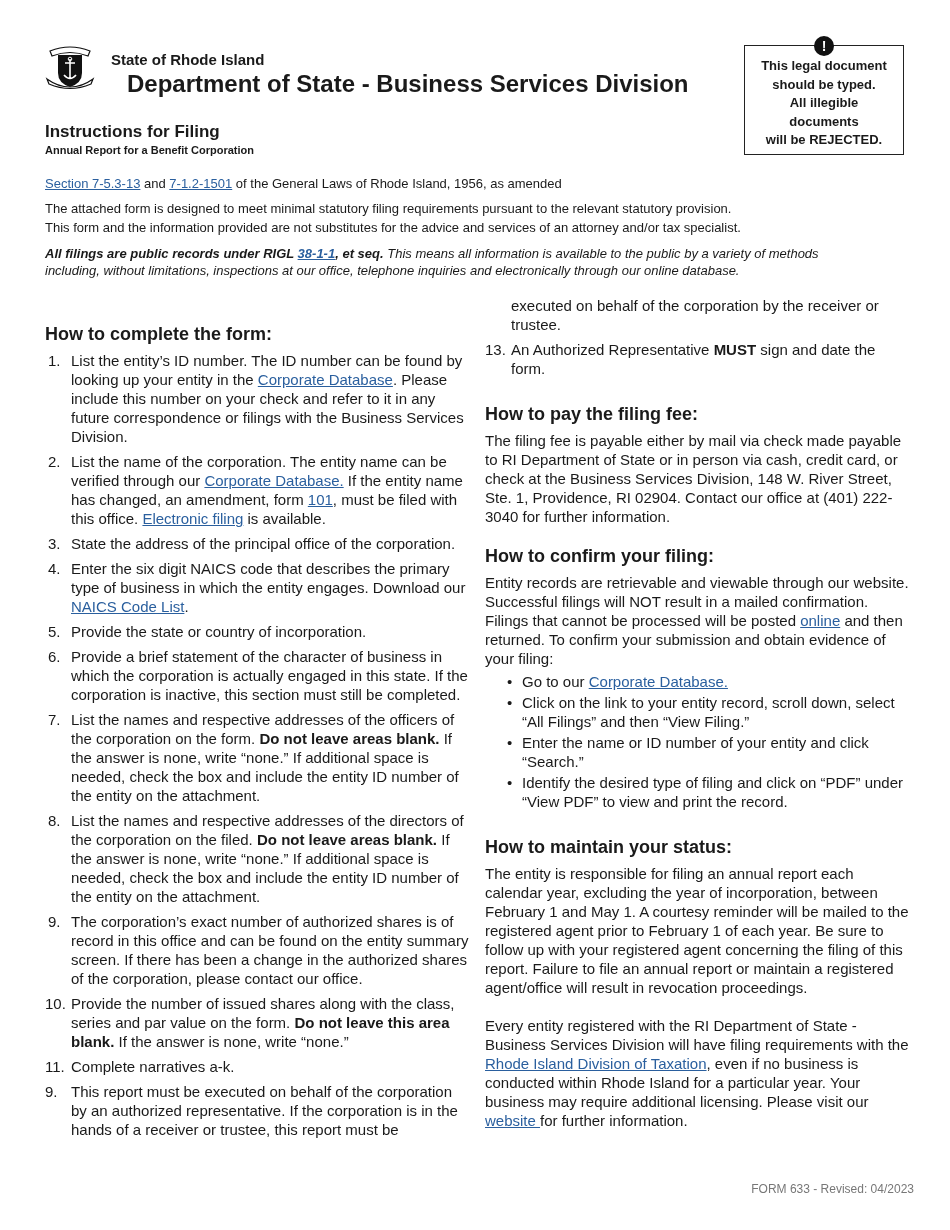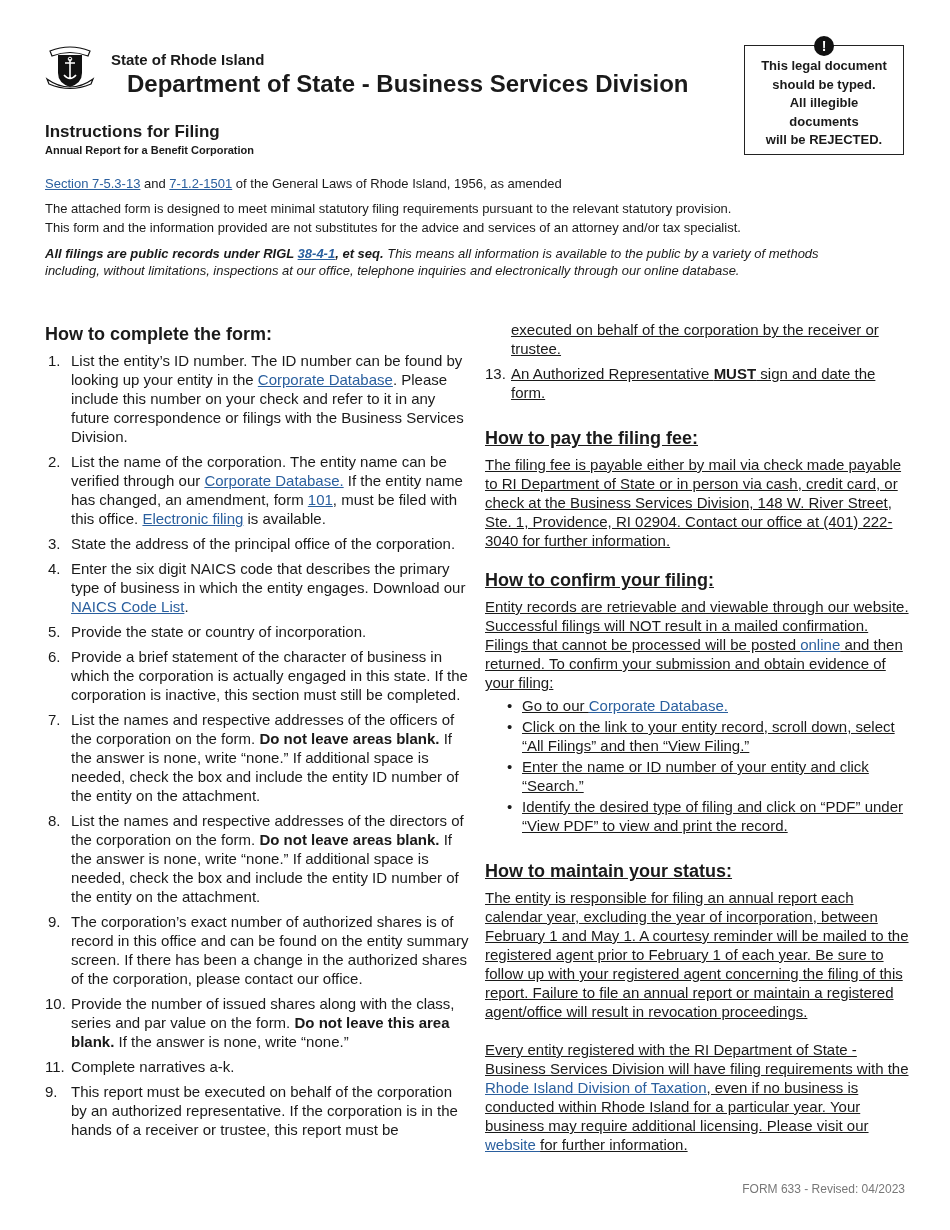--- a/index.html
+++ b/index.html
@@ -20,33 +20,33 @@
     position: absolute; left: 69px; top: -10px; width: 20px; height: 20px; border-radius: 50%;
     background: #111; color: #fff; font-size: 14px; line-height: 20px; font-weight: bold; text-align: center;
   }
   .title1 { position: absolute; left: 45px; top: 122px; font-size: 17px; font-weight: bold; text-align: right; }
   .title2 { position: absolute; left: 45px; top: 144px; font-size: 11px; font-weight: bold; }
   .statute { position: absolute; left: 45px; top: 176px; font-size: 13px; }
   .disclaimer { position: absolute; left: 45px; top: 199px; font-size: 13px; line-height: 19px; width: 800px; }
   .public { position: absolute; left: 45px; top: 245px; font-size: 13px; line-height: 17px; width: 780px; font-style: italic; }
   .public b { font-weight: bold; }
   .col-left { position: absolute; left: 45px; top: 324px; width: 425px; }
-  .col-right { position: absolute; left: 485px; top: 320px; width: 425px; text-decoration: underline; }
+  .col-right { position: absolute; left: 485px; top: 296px; width: 425px; }
   h2 { font-size: 18px; margin: 0 0 6px 0; font-weight: bold; }
   ol.steps { list-style: none; margin: 0; padding: 0; font-size: 15px; line-height: 19px; }
   ol.steps li { position: relative; padding-left: 26px; margin-bottom: 6px; }
   ol.steps li .num { position: absolute; left: 3px; top: 0; }
   ol.steps li .num.two { left: 0; }
   .cont { font-size: 15px; line-height: 19px; padding-left: 26px; margin-bottom: 6px; }
   .section { margin-top: 26px; }
   p.body { font-size: 15px; line-height: 19px; margin: 0; }
   ul.bul { margin: 4px 0 0 0; padding: 0 0 0 37px; list-style: none; font-size: 15px; line-height: 19px; }
   ul.bul li { position: relative; margin-bottom: 2px; }
   ul.bul li::before { content: "•"; position: absolute; left: -15px; }
-  .footer { position: absolute; right: 45px; top: 1182px; font-size: 12px; color: #777; margin-left: 7px; }
+  .footer { position: absolute; right: 36px; top: 1182px; font-size: 12px; color: #777; margin-left: 7px; }
 </style>
 </head>
 <body>
 
 <svg class="seal" viewBox="0 0 52 50">
   <path d="M6 8 Q26 0 46 8 L44 13 Q26 6 8 13 Z" fill="#fff" stroke="#111" stroke-width="1.2"></path>
   <path d="M14 12 L38 12 L38 30 Q38 40 26 44 Q14 40 14 30 Z" fill="#111"></path>
   <path d="M26 16 L26 36 M21 20 L31 20 M20 32 Q26 39 32 32" stroke="#fff" stroke-width="1.6" fill="none"></path>
   <circle cx="26" cy="16" r="1.8" fill="none" stroke="#fff" stroke-width="1"></circle>
   <path d="M3 36 Q14 44 26 44 Q38 44 49 36 L47 41 Q26 50 5 41 Z" fill="#fff" stroke="#111" stroke-width="1.2"></path>
@@ -68,33 +68,33 @@
 
 <div class="statute">
   <a>Section 7-5.3-13</a><span> and </span><a>7-1.2-1501</a><span> of the General Laws of Rhode Island, 1956, as amended</span>
 </div>
 
 <div class="disclaimer">
   <div>The attached form is designed to meet minimal statutory filing requirements pursuant to the relevant statutory provision.</div>
   <div>This form and the information provided are not substitutes for the advice and services of an attorney and/or tax specialist.</div>
 </div>
 
-<div class="public"><b>All filings are public records under RIGL </b><b><a>38-4-1</a></b><b>, et seq.</b><span> This means all information is available to the public by a variety of methods including, without limitations, inspections at our office, telephone inquiries and electronically through our online database.</span></div>
+<div class="public"><b>All filings are public records under RIGL </b><b><a>38-1-1</a></b><b>, et seq.</b><span> This means all information is available to the public by a variety of methods including, without limitations, inspections at our office, telephone inquiries and electronically through our online database.</span></div>
 
 <div class="col-left">
   <h2>How to complete the form:</h2>
   <ol class="steps">
     <li><span class="num">1.</span><span>List the entity’s ID number. The ID number can be found by looking up your entity in the </span><a>Corporate Database</a><span>. Please include this number on your check and refer to it in any future correspondence or filings with the Business Services Division.</span></li>
     <li><span class="num">2.</span><span>List the name of the corporation. The entity name can be verified through our </span><a>Corporate Database.</a><span> If the entity name has changed, an amendment, form </span><a>101</a><span>, must be filed with this office. </span><a>Electronic filing</a><span> is available.</span></li>
     <li><span class="num">3.</span><span>State the address of the principal office of the corporation.</span></li>
     <li><span class="num">4.</span><span>Enter the six digit NAICS code that describes the primary type of business in which the entity engages.  Download our </span><a>NAICS Code List</a><span>.</span></li>
     <li><span class="num">5.</span><span>Provide the state or country of incorporation.</span></li>
     <li><span class="num">6.</span><span>Provide a brief statement of the character of business in which the corporation is actually engaged in this state. If the corporation is inactive, this section must still be completed.</span></li>
     <li><span class="num">7.</span><span>List the names and respective addresses of the officers of the corporation on the form. </span><b>Do not leave areas blank.</b><span>  If the answer is none, write “none.” If additional space is needed, check the box and include the entity ID number of the entity on the attachment.</span></li>
-    <li><span class="num">8.</span><span>List the names and respective addresses of the directors of the corporation on the form. </span><b>Do not leave areas blank.</b><span> If the answer is none, write “none.” If additional space is needed, check the box and include the entity ID number of the entity on the attachment.</span></li>
+    <li><span class="num">8.</span><span>List the names and respective addresses of the directors of the corporation on the filed. </span><b>Do not leave areas blank.</b><span> If the answer is none, write “none.” If additional space is needed, check the box and include the entity ID number of the entity on the attachment.</span></li>
     <li><span class="num">9.</span><span>The corporation’s exact number of authorized shares is of record in this office and can be found on the entity summary screen. If there has been a change in the authorized shares of the corporation, please contact our office.</span></li>
     <li><span class="num two">10.</span><span>Provide the number of issued shares along with the class, series and par value on the form. </span><b>Do not leave this area blank.</b><span> If the answer is none, write “none.”</span></li>
     <li><span class="num two">11.</span><span>Complete narratives a-k.</span></li>
     <li><span class="num two">9.</span><span>This report must be executed on behalf of the corporation by an authorized representative. If the corporation is in the hands of a receiver or trustee, this report must be</span></li>
   </ol>
 </div>
 
 <div class="col-right">
   <div class="cont">executed on behalf of the corporation by the receiver or trustee.</div>
   <ol class="steps">

